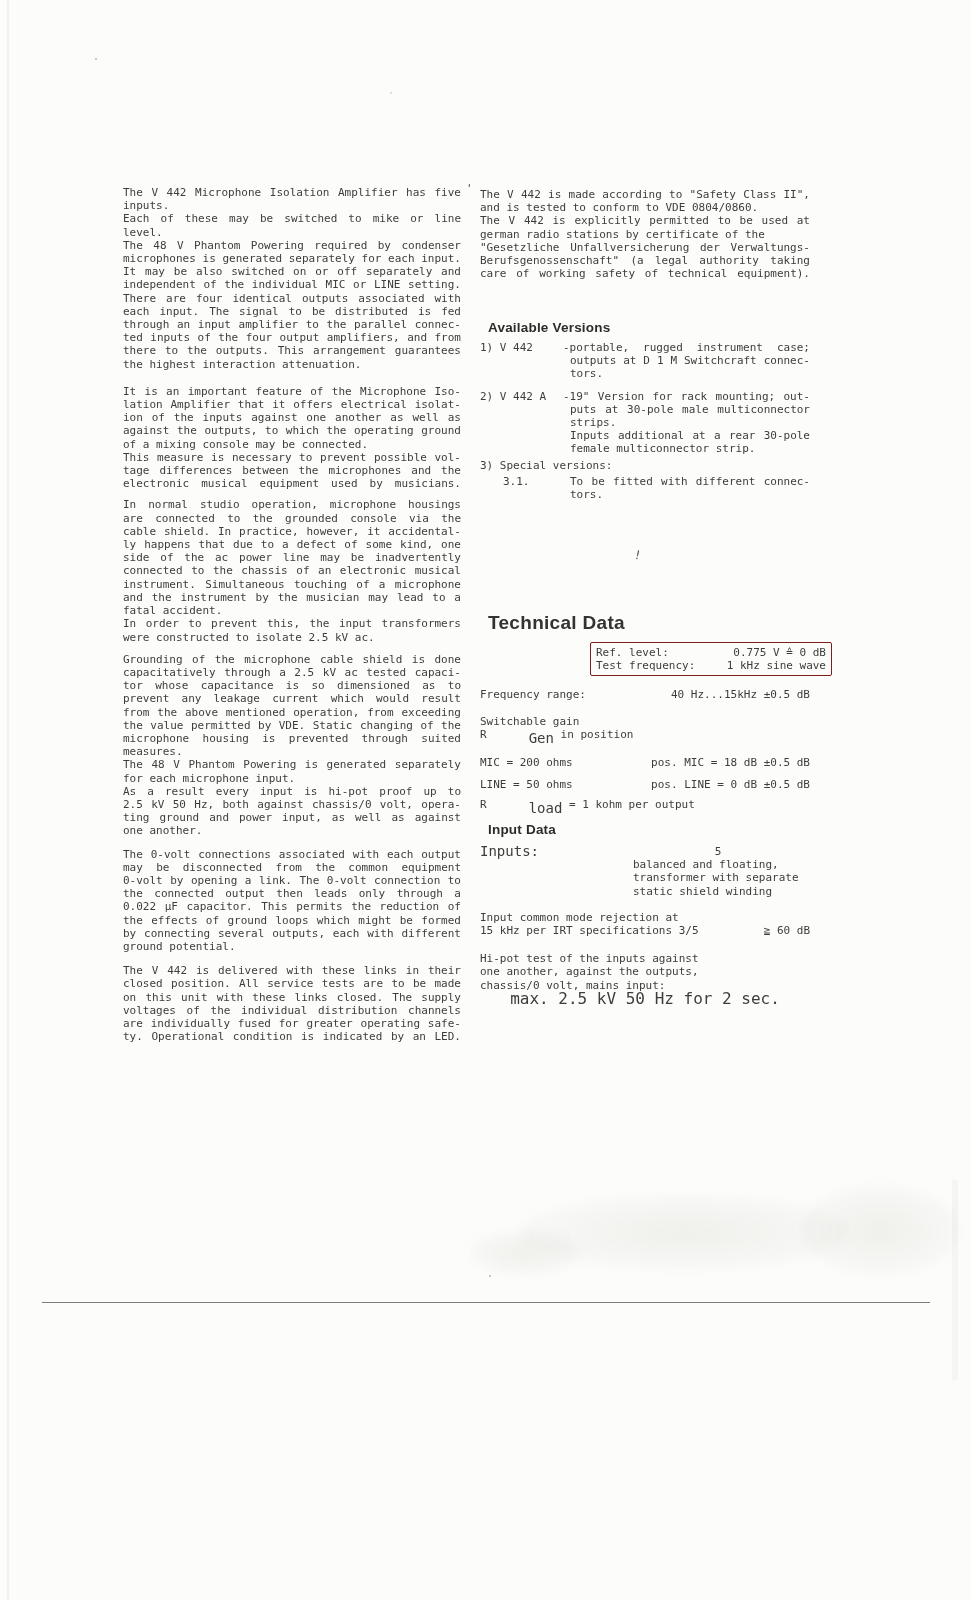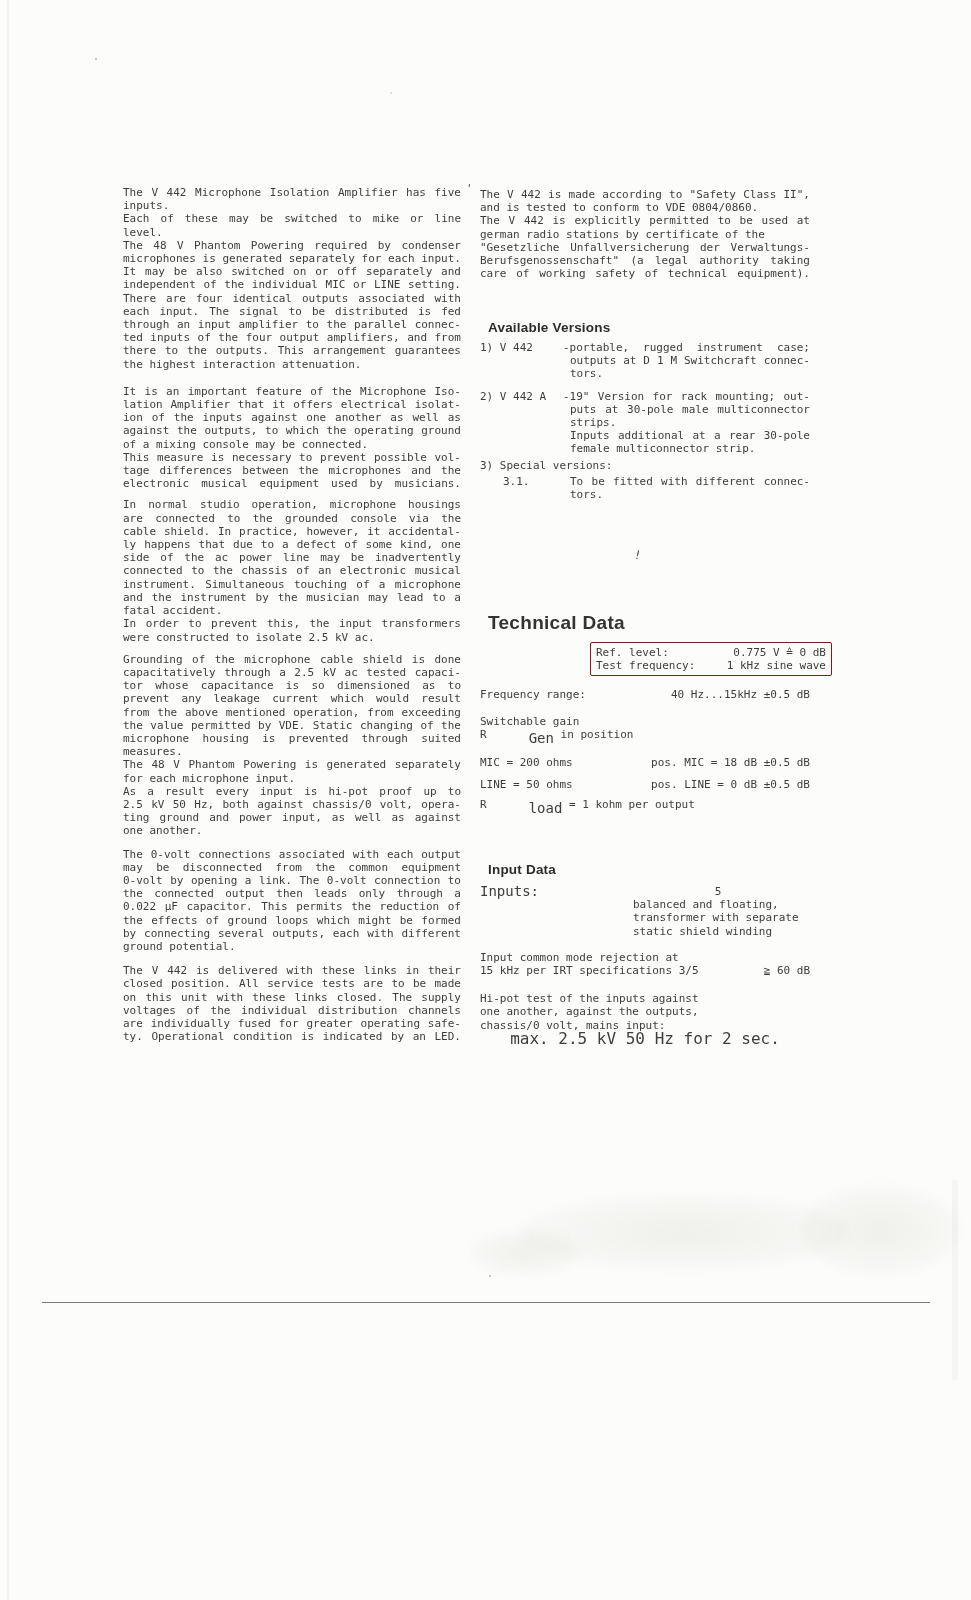--- a/index.html
+++ b/index.html
@@ -224,21 +224,21 @@
         <span>MIC = 200 ohms</span>
         <span>pos. MIC = 18 dB ±0.5 dB</span>
       </div>
       <div class="trow m9t">
         <span>LINE = 50 ohms</span>
         <span>pos. LINE = 0 dB ±0.5 dB</span>
       </div>
       <div class="tline m6"><span>R</span><sub>load</sub><span> = 1 kohm per output</span></div>
     </div>
 
-    <div class="sec" style="top:862px">
+    <div class="sec" style="top:822px">
       <div class="h-small">Input Data</div>
       <div class="irow">
         <div class="ilabel">Inputs:</div>
         <div class="iblock">
           <div class="icount">5</div>
           <div>
               <div class="line short">balanced and floating,</div>
               <div class="line short">transformer with separate</div>
               <div class="line short">static shield winding</div>
             </div>

